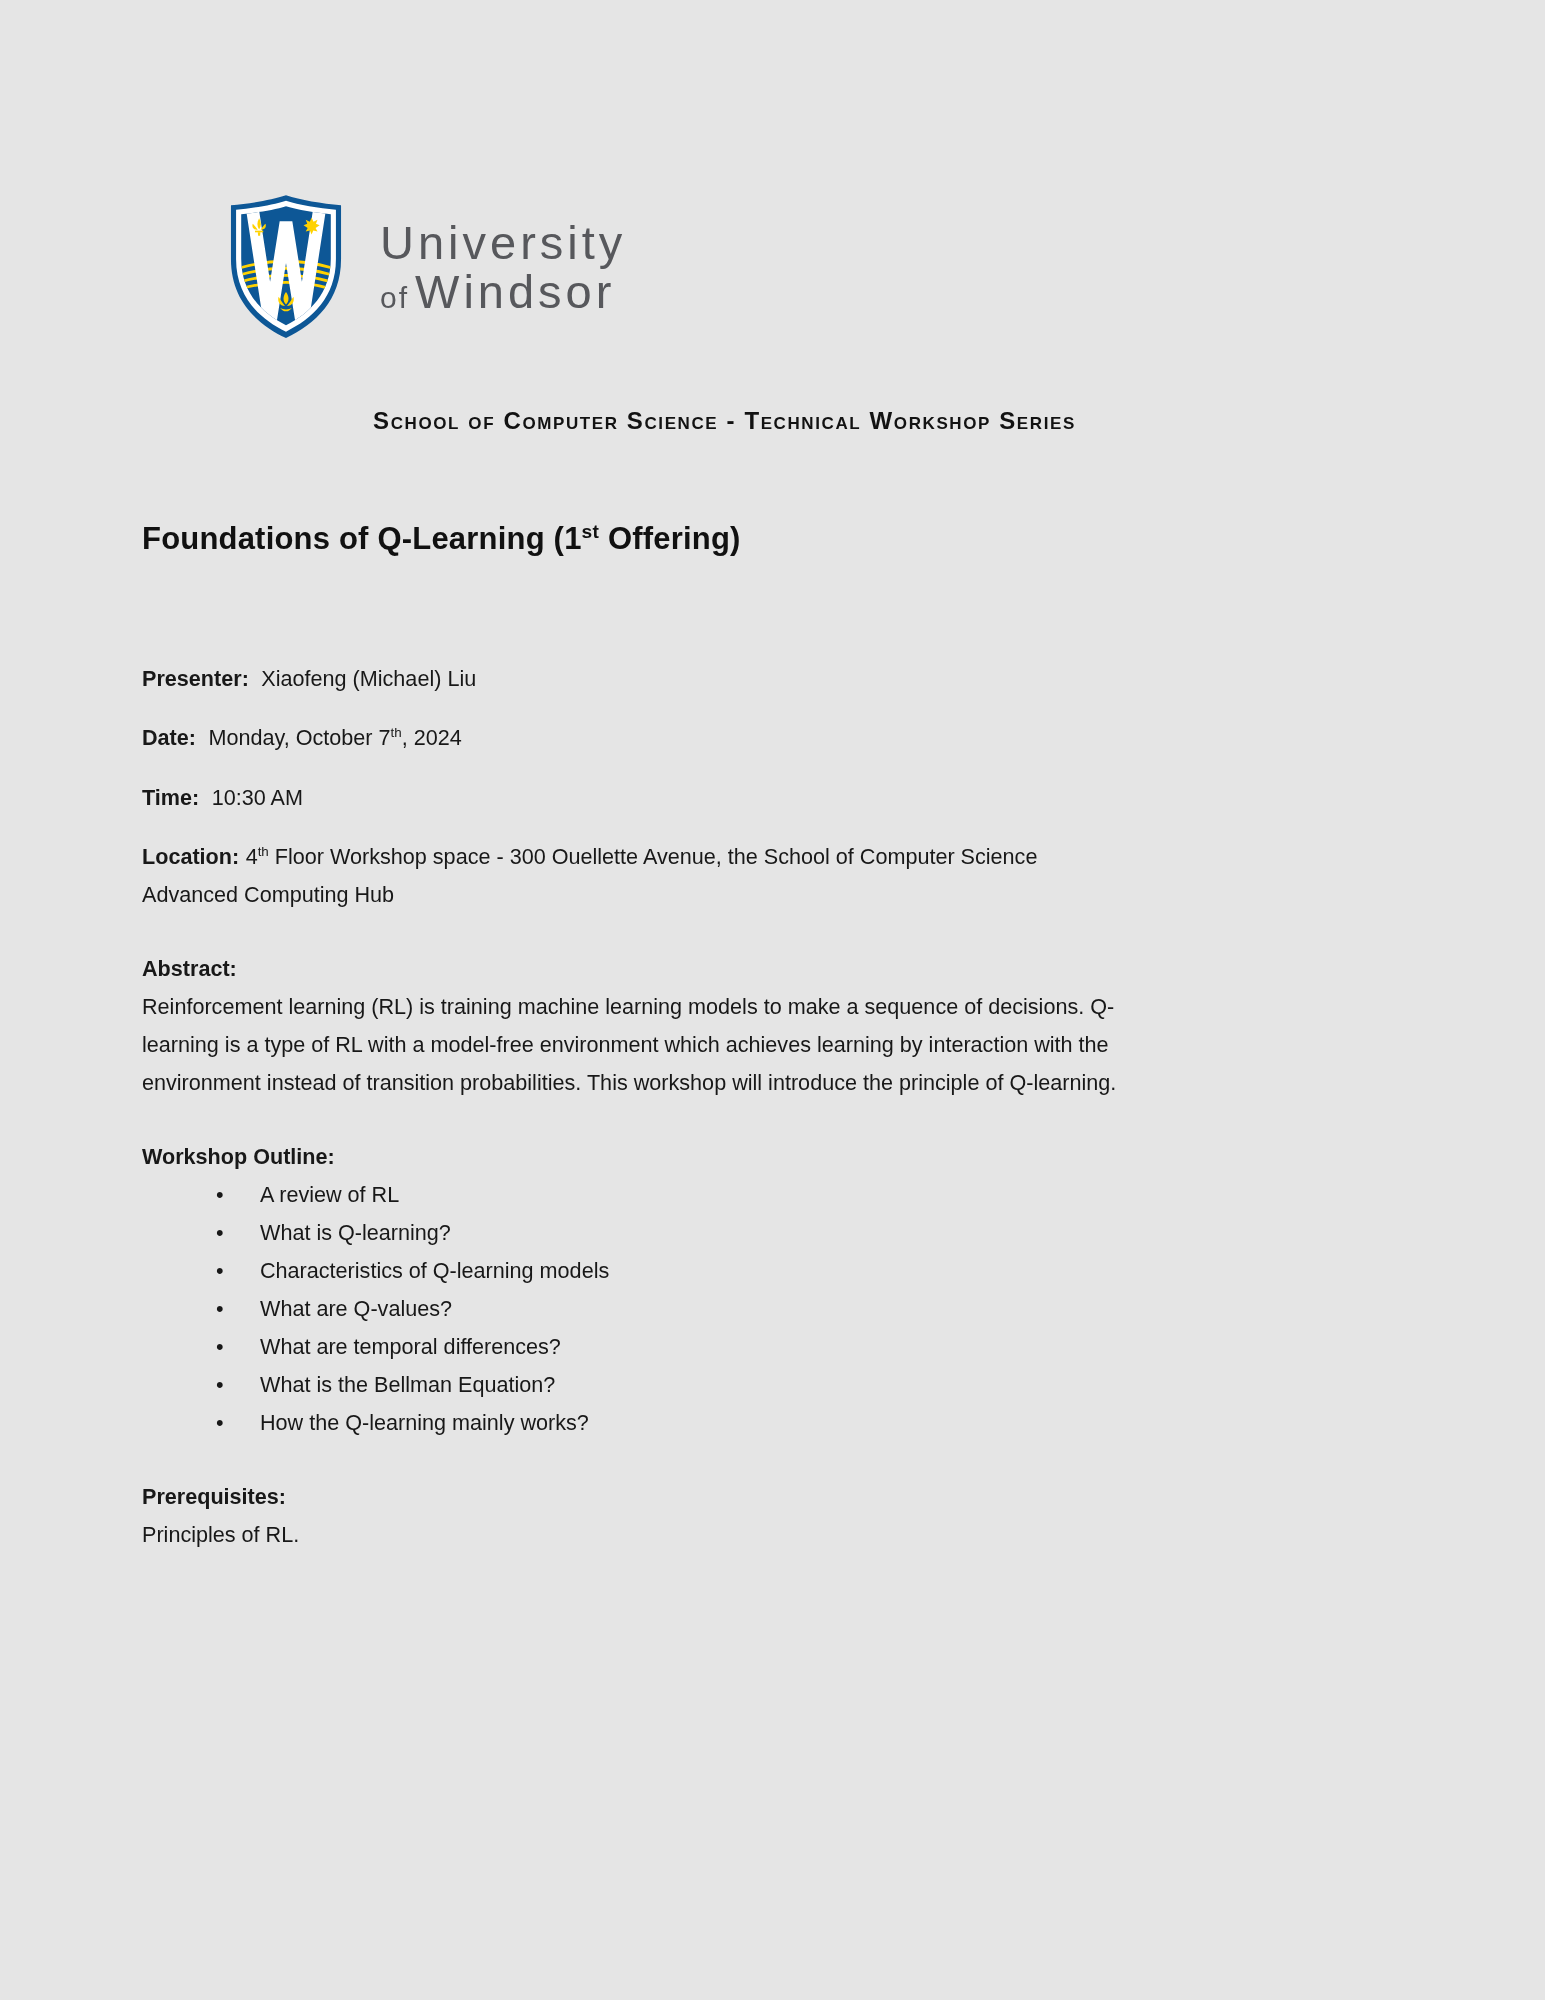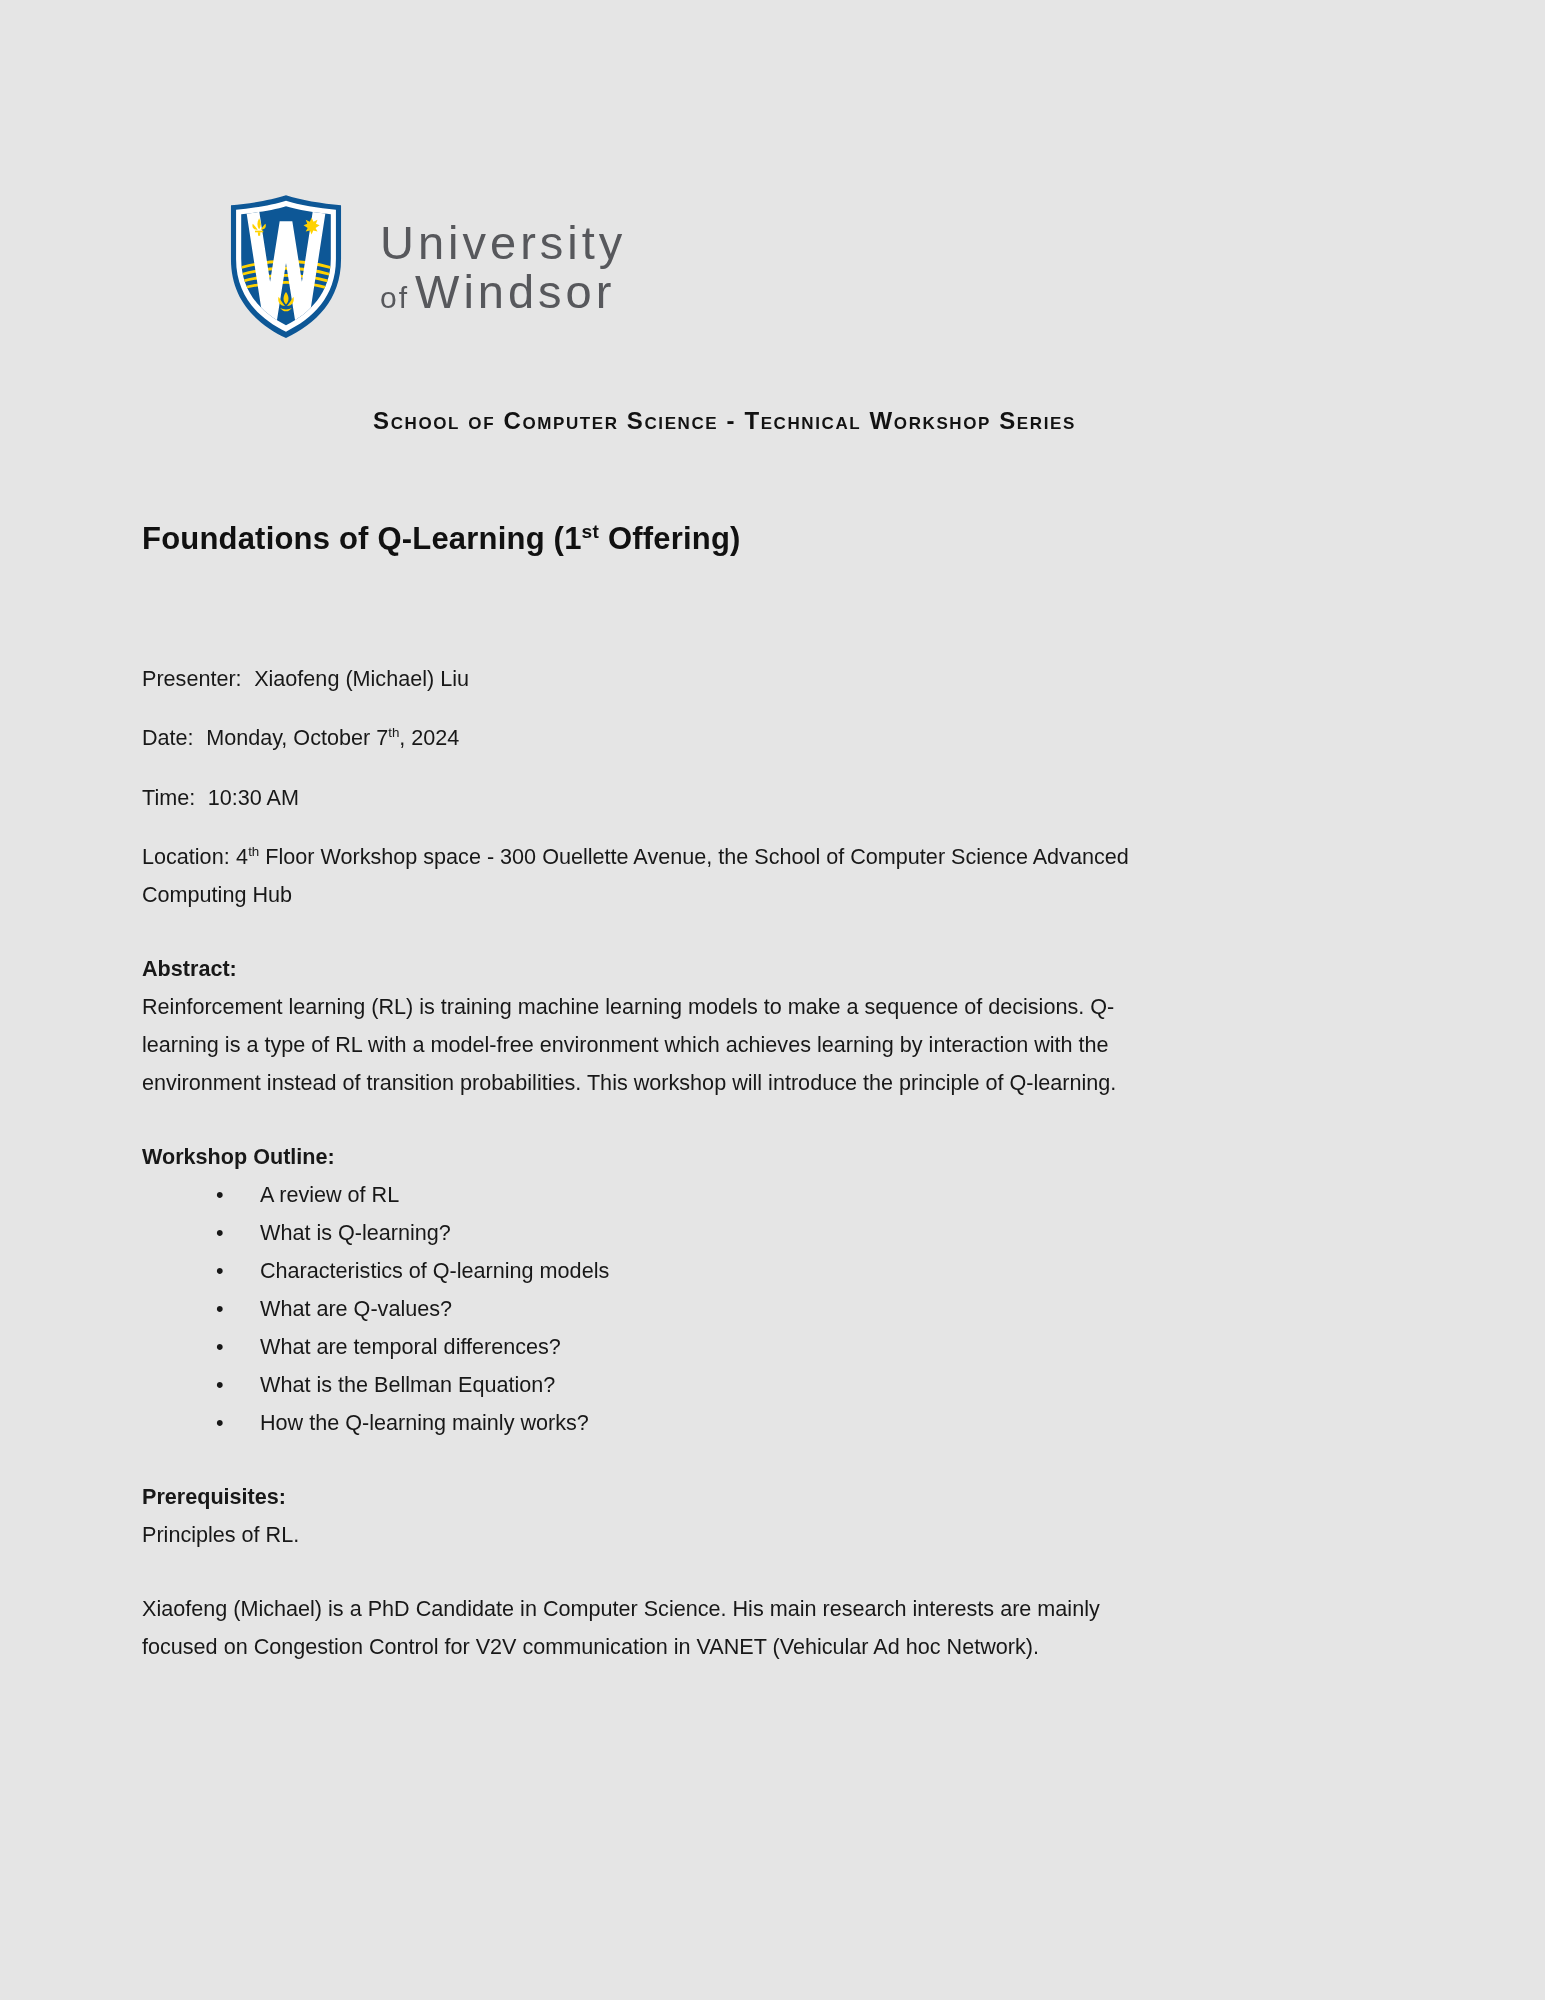--- a/index.html
+++ b/index.html
@@ -36,21 +36,21 @@
     font-size:31px; font-weight:700; color:#111111;
     letter-spacing:0.2px;
   }
   .title sup, .content sup { font-size:0.62em; vertical-align:super; line-height:0; }
 
   
   .content {
     position:absolute; left:142px; top:638px; width:996px;
     font-size:21.6px; line-height:38px;
   }
-  .lbl { font-weight:400;text-align:right; }
+  .lbl { font-weight:700;text-align:right; }
   .gap-wide  { margin-right:0.58em; }
   .gap-narrow{ margin-right:0.30em; }
   .section { margin-top:36px; }
   .section p { margin:0; }
   h3.h { margin:0; font-size:21.6px; font-weight:700; line-height:38px; }
 
   ul.outline { margin:0; padding:0 0 0 118px; list-style:none; }
   ul.outline li { position:relative; line-height:38px; }
   ul.outline li .bullet {
     position:absolute; left:-44px; top:0;
@@ -140,17 +140,16 @@
         <li><span class="bullet">•</span><span>How the Q-learning mainly works?</span></li>
       </ul>
     </div>
 
     <div class="section">
       <h3 class="h">Prerequisites:</h3>
       <p>Principles of RL.</p>
     </div>
 
     <div class="section">
-      <p>Xiaofeng (Michael) is a PhD Candidate in Computer Science. His main research interests are mainly focused on Congestion Control for V2V communication in VANET (Vehicular Ad hoc Network).</p>
     </div>
 
   </div>
 </div>
 
 </body></html>

